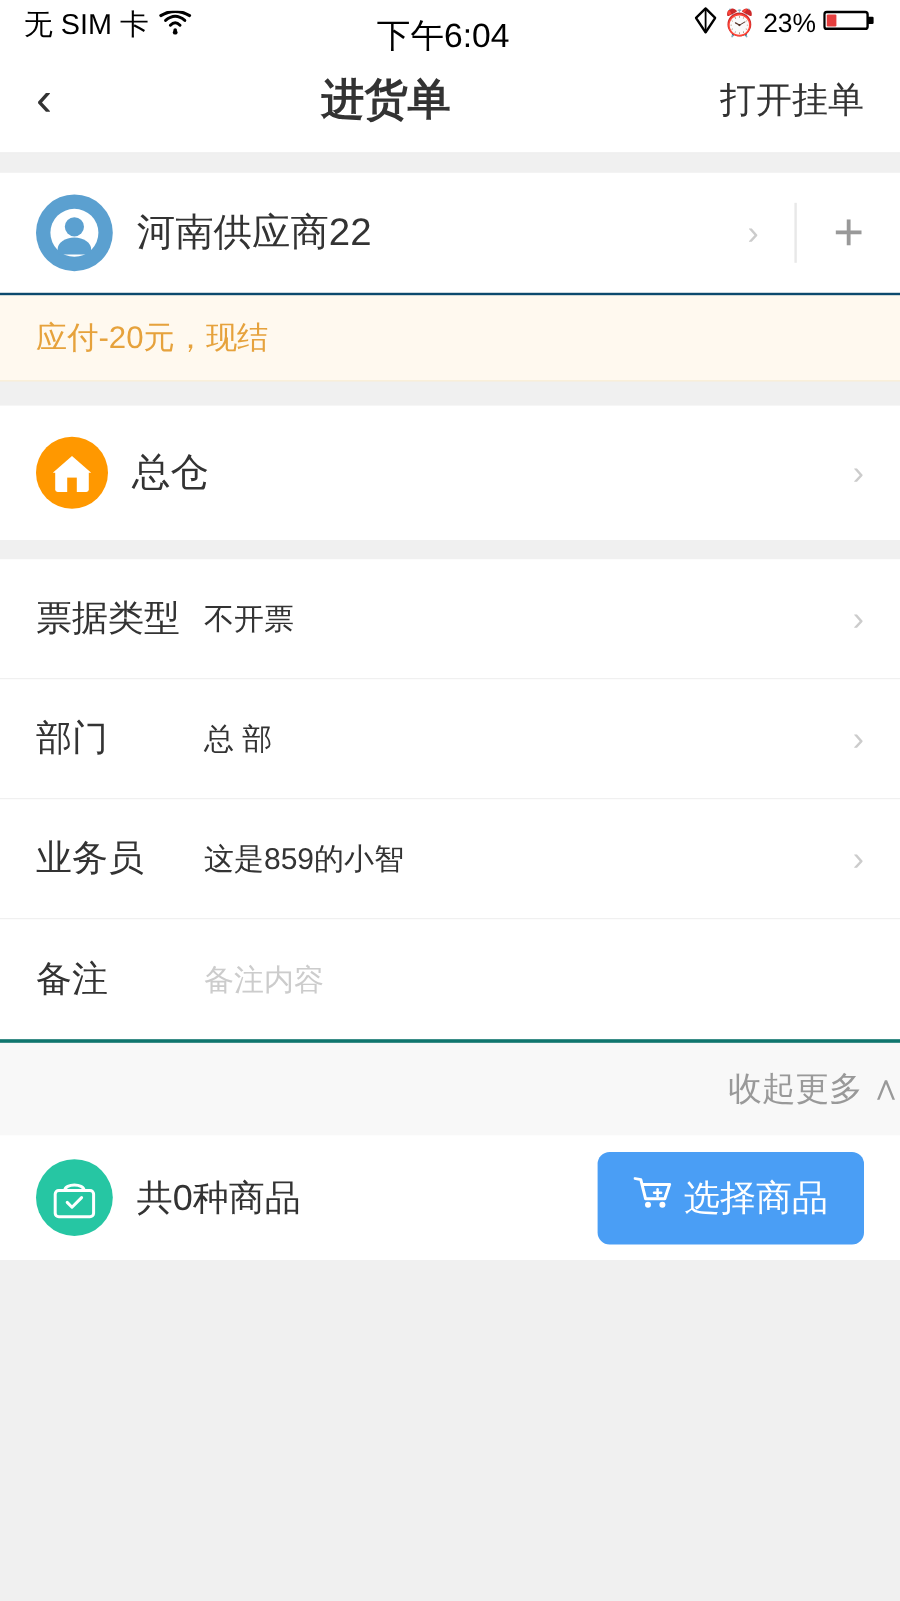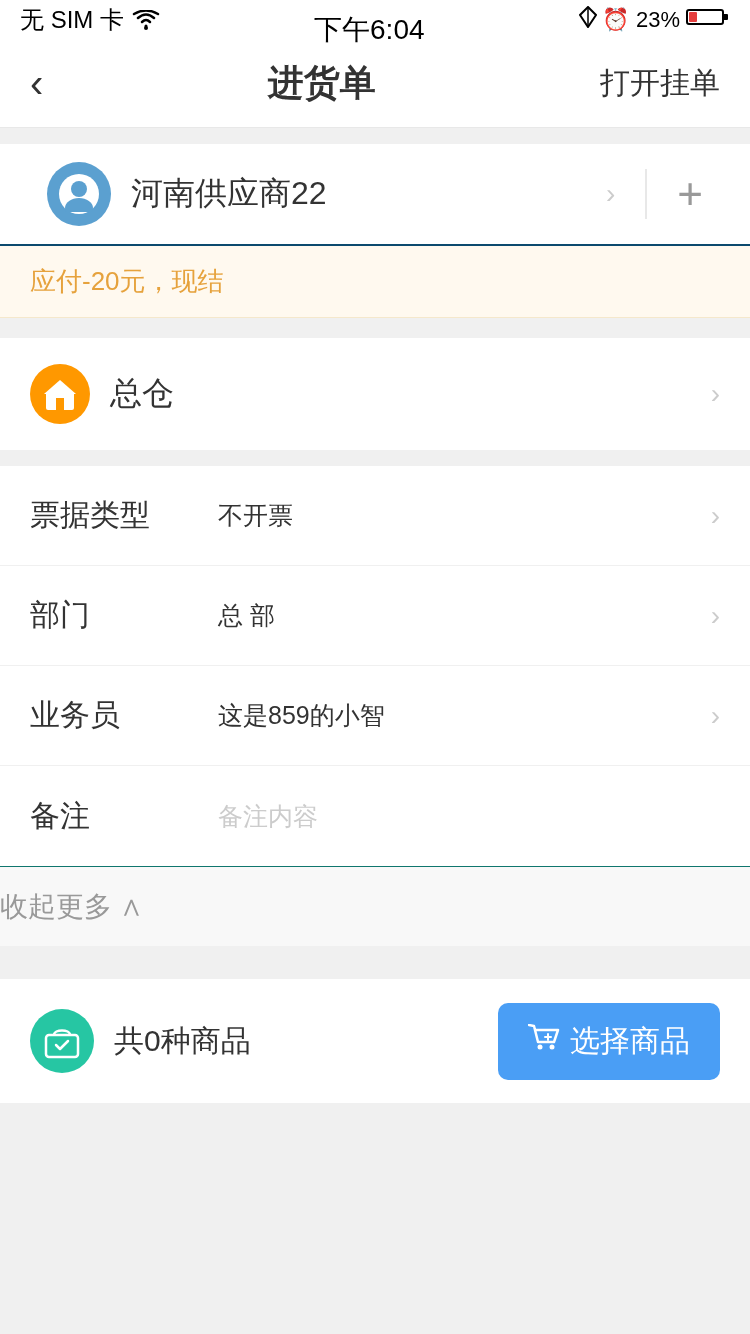--- a/index.html
+++ b/index.html
@@ -60,21 +60,21 @@
     .section-divider {
       height: 16px;
       background: #f0f0f0;
     }
 
     
     .supplier-section {
       background: #fff;
       display: flex;
       align-items: center;
-      padding: 0 47px;
+      padding: 0 30px;
       height: 100px;
     }
     .supplier-avatar {
       width: 64px;
       height: 64px;
       border-radius: 50%;
       background: #5ba0d0;
       display: flex;
       align-items: center;
       justify-content: center;
@@ -161,21 +161,20 @@
       background: #fff;
       margin-top: 16px;
     }
     .form-row {
       display: flex;
       align-items: center;
       padding: 0 30px;
       height: 100px;
       border-bottom: 1px solid #f0f0f0;
       cursor: pointer;
-      gap: 48px;
     }
     .form-row:last-child {
       border-bottom: none;
     }
     .form-label {
       width: 140px;
       font-size: 30px;
       color: #333;
       flex-shrink: 0;
     }
@@ -191,37 +190,37 @@
       font-size: 28px;
       color: #ccc;
     }
 
     
     .collapse-row {
       background: #f8f8f8;
       height: 80px;
       display: flex;
       align-items: center;
-      justify-content: flex-start;
-      border-top: 1px solid #0f766e;
+      justify-content: flex-end;
+      border-top: 3px solid #0f766e;
       cursor: pointer;
     }
     .collapse-text {
       font-size: 28px;
       color: #999;
     }
 
     
     .bottom-section {
       background: #fff;
       display: flex;
       align-items: center;
       padding: 0 30px;
-      height: 124px;
-      margin-top: 33px;
+      height: 104px;
+      margin-top: 0;
     }
     .product-icon {
       width: 64px;
       height: 64px;
       border-radius: 50%;
       background: #26c6a3;
       display: flex;
       align-items: center;
       justify-content: center;
       margin-right: 20px;

